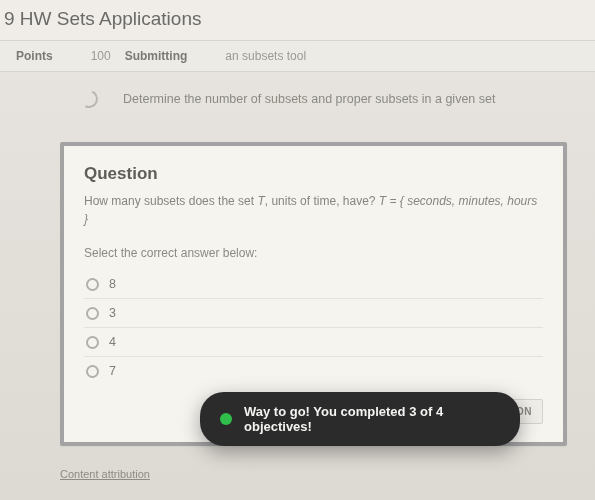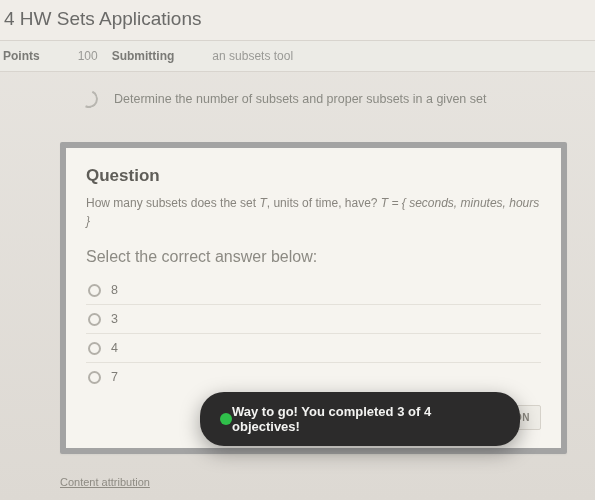--- a/index.html
+++ b/index.html
@@ -17,67 +17,67 @@
     font-weight: 400;
     color: #6a6a68;
     padding: 8px 0 10px 4px;
     background: #f0ede8;
     border-bottom: 1px solid #d8d4ce;
   }
   .meta-bar {
     display: flex;
     align-items: center;
     gap: 14px;
-    padding: 8px 3px;
+    padding: 8px 16px;
     font-size: 12px;
     color: #8a8a86;
     border-bottom: 1px solid #d8d4ce;
     background: #ecebe6;
   }
   .meta-bar .label { font-weight: 600; color: #7a7a76; }
   .meta-bar .value { color: #9a9a96; margin-left: 24px; }
   .objective-row {
     display: flex;
     align-items: center;
-    gap: 16px;
+    gap: 25px;
     margin: 18px 40px 0 80px;
     font-size: 12.5px;
     color: #8a8a83;
   }
   .obj-check {
     width: 18px; height: 18px;
     border: 2px solid #b8b6b0;
     border-radius: 50%;
     border-top-color: transparent;
     border-left-color: transparent;
     transform: rotate(-20deg);
   }
   .card {
     margin: 34px 28px 0 60px;
     background: #f6f4ef;
-    border: 6px solid #a3a3a3;
+    border: 4px solid #a3a3a3;
     border-radius: 2px;
     padding: 18px 20px 18px 20px;
     box-shadow: 0 1px 2px rgba(0,0,0,0.04);
   }
   .q-heading {
     font-size: 17px;
     font-weight: 600;
     color: #5f5d58;
     margin-bottom: 8px;
   }
   .q-prompt {
     font-size: 12px;
     color: #88857e;
     margin-bottom: 18px;
     line-height: 1.5;
   }
   .q-prompt .mathvar { font-style: italic; }
   .select-label {
-    font-size: 16px;
+    font-size: 12px;
     color: #8c8a83;
     margin-bottom: 10px;
   }
   .options { display: flex; flex-direction: column; }
   .option {
     display: flex;
     align-items: center;
     gap: 10px;
     padding: 7px 2px;
     border-bottom: 1px solid #e4e1da;
@@ -121,38 +121,39 @@
     position: absolute;
     left: 200px;
     top: 392px;
     width: 320px;
     background: #2c2b2b;
     color: #f3f3f1;
     border-radius: 24px;
     padding: 12px 20px;
     display: flex;
     align-items: center;
+    gap: 12px;
     font-size: 13px;
     font-weight: 600;
     box-shadow: 0 6px 20px rgba(0,0,0,0.35);
     z-index: 50;
   }
   .toast-dot {
     width: 12px; height: 12px;
     background: #2fbf4a;
     border-radius: 50%;
     flex: 0 0 auto;
   }
 </style>
 </head>
 <body>
 
 
 
-<div class="page-title">4 HW Sets Applications</div>
+<div class="page-title">9 HW Sets Applications</div>
 
 <div class="meta-bar">
   <span class="label">Points</span>
   <span class="value">100</span>
   <span class="label">Submitting</span>
   <span class="value">an subsets tool</span>
 </div>
 
 <div class="objective-row">
   <span class="obj-check"></span>

